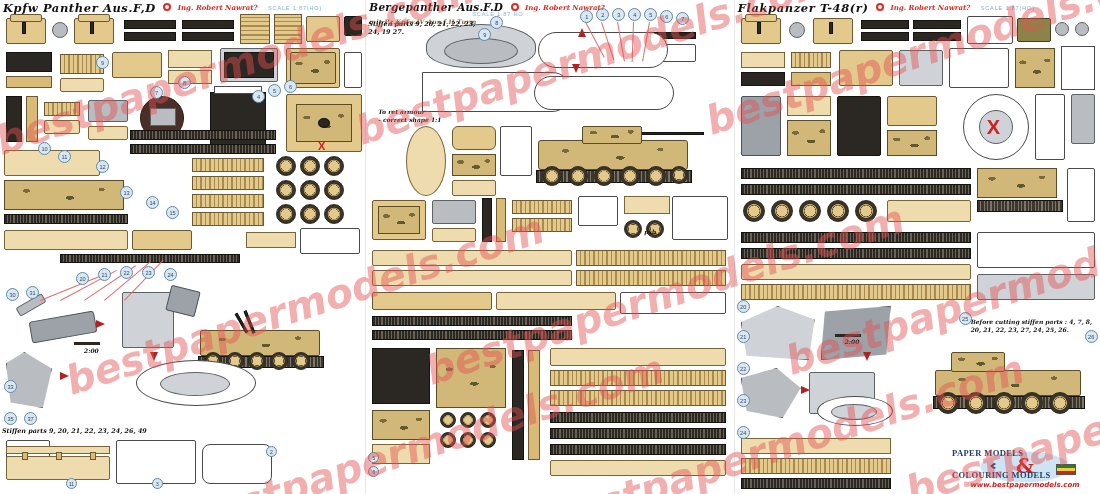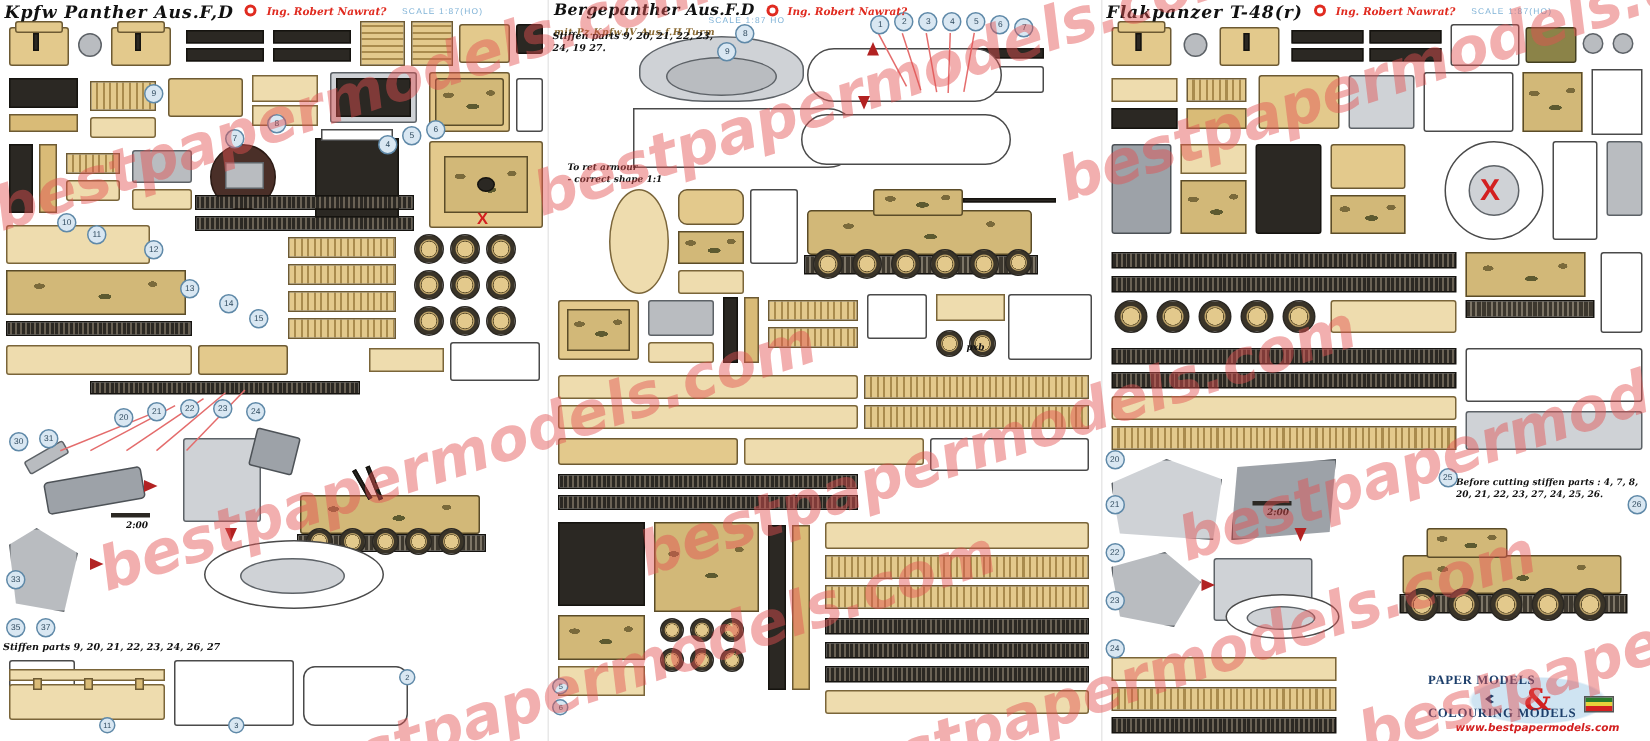--- a/index.html
+++ b/index.html
@@ -247,21 +247,21 @@
     <div class="pt tan3 r2" style="left:6px;top:456px;width:104px;height:24px;"></div>
     <div class="pt wht r2" style="left:116px;top:440px;width:80px;height:44px;"></div>
     <div class="pt wht r2" style="left:202px;top:444px;width:70px;height:40px;border-radius:8px;"></div>
     <div class="pt tan2" style="left:22px;top:452px;width:6px;height:8px;"></div>
     <div class="pt tan2" style="left:56px;top:452px;width:6px;height:8px;"></div>
     <div class="pt tan2" style="left:90px;top:452px;width:6px;height:8px;"></div>
     <div class="cal sm" style="left:66px;top:478px;">11</div>
     <div class="cal sm" style="left:152px;top:478px;">3</div>
     <div class="cal sm" style="left:266px;top:446px;">2</div>
 
-    <div class="note" style="left:2px;top:427px;">Stiffen parts  9, 20, 21, 22, 23, 24, 26, 27</div>
+    <div class="note" style="left:2px;top:427px;">Stiffen parts  9, 20, 21, 22, 23, 24, 26, 49</div>
   </div>
 
   <div class="panel p2">
     <div class="hdr hdr-2rows">
       <span class="hdr-title smaller">Bergepanther Aus.F.D</span>
       <span class="logo-dot"></span>
       <span class="hdr-author">Ing. Robert Nawrat?</span>
       <span class="hdr-sub2">mit Pz.Kpfw.IV Aus.f.H Turm</span>
       <span class="hdr-scale" style="position:absolute;left:100px;top:7px;">SCALE 1:87 HO</span>
     </div>

